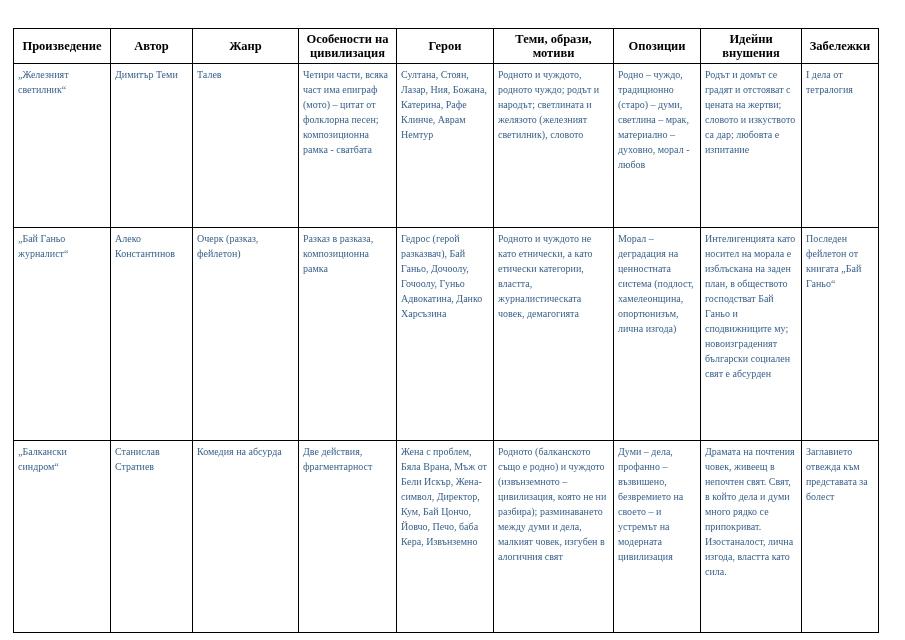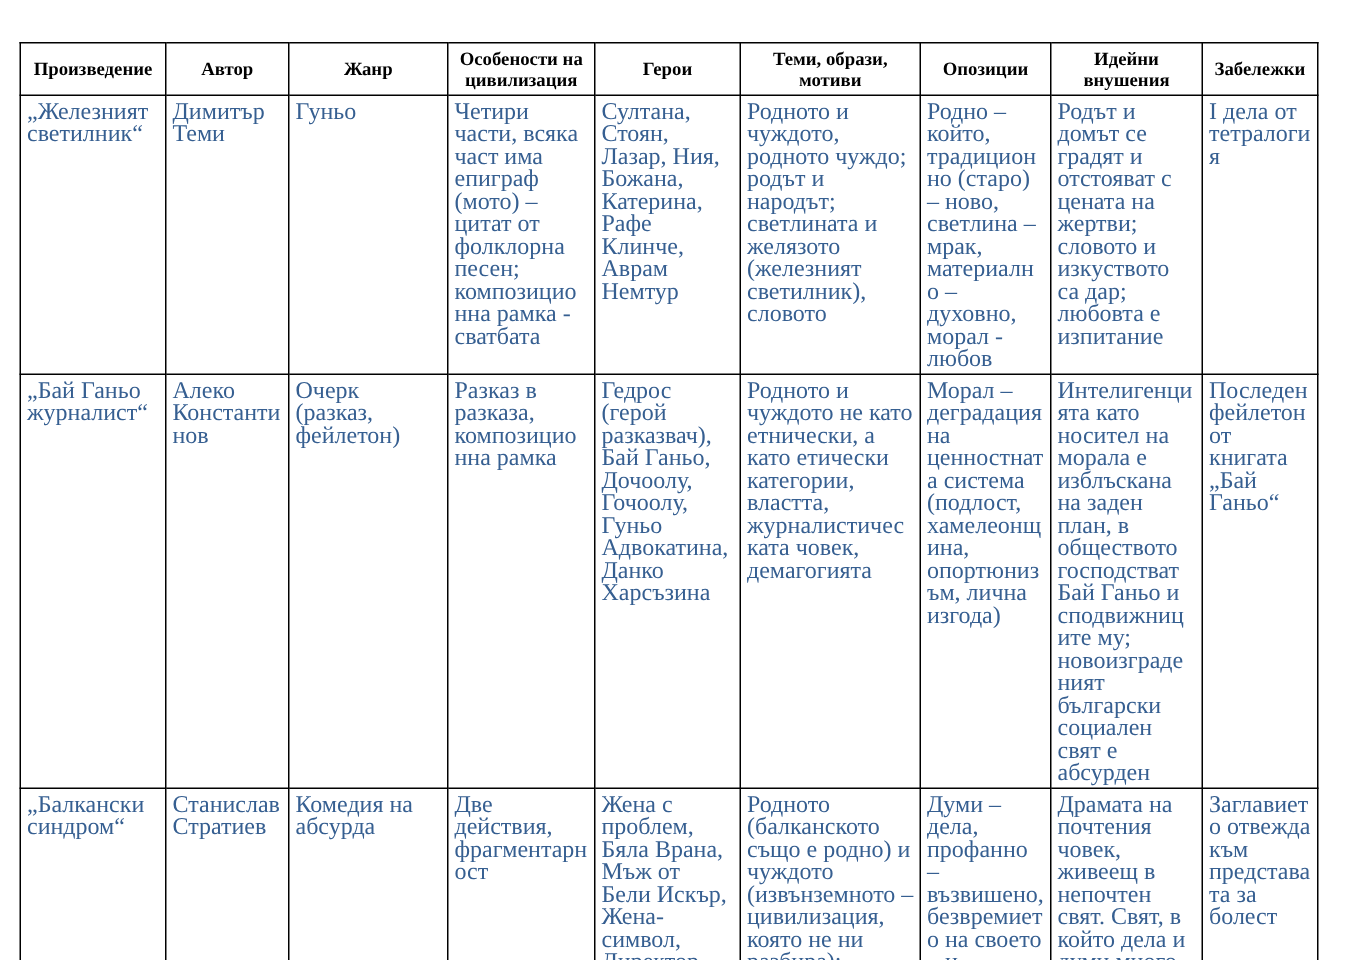--- a/index.html
+++ b/index.html
@@ -32,21 +32,21 @@
     height: 32px;
     font-size: 12.5px;
     line-height: 14.5px;
     font-weight: bold;
     color: #000000;
     text-align: center;
     vertical-align: middle;
     padding: 1px 2px;
   }
   table.lit-table td {
-    font-size: 16px;
+    font-size: 10px;
     line-height: 15px;
     color: #365f91;
     text-align: left;
     vertical-align: top;
     padding: 3px 4px 2px 4px;
     overflow-wrap: break-word;
     word-break: break-word;
   }
   tr.row-1 td { height: 158px; }
   tr.row-2 td { height: 207px; }
@@ -88,25 +88,25 @@
         <th>Теми, образи, мотиви</th>
         <th>Опозиции</th>
         <th>Идейни внушения</th>
         <th>Забележки</th>
       </tr>
     </thead>
     <tbody>
       <tr class="row-1">
         <td>„Железният светилник“</td>
         <td>Димитър Теми</td>
-        <td>Гуньо</td>
+        <td>Талев</td>
         <td>Четири части, всяка част има епиграф (мото) – цитат от фолклорна песен; композиционна рамка - сватбата</td>
         <td>Султана, Стоян, Лазар, Ния, Божана, Катерина, Рафе Клинче, Аврам Немтур</td>
         <td>Родното и чуждото, родното чуждо; родът и народът; светлината и желязото (железният светилник), словото</td>
-        <td>Родно – който, традиционно (старо) – ново, светлина – мрак, материално – духовно, морал - любов</td>
+        <td>Родно – чуждо, традиционно (старо) – думи, светлина – мрак, материално – духовно, морал - любов</td>
         <td>Родът и домът се градят и отстояват с цената на жертви; словото и изкуството са дар; любовта е изпитание</td>
         <td>I дела от тетралогия</td>
       </tr>
       <tr class="row-2">
         <td>„Бай Ганьо журналист“</td>
         <td>Алеко Константинов</td>
         <td>Очерк  (разказ, фейлетон)</td>
         <td>Разказ в разказа, композиционна рамка</td>
         <td>Гедрос (герой разказвач), Бай Ганьо, Дочоолу, Гочоолу, Гуньо Адвокатина, Данко Харсъзина</td>
         <td>Родното и чуждото не като етнически, а като етически категории, властта, журналистическата човек, демагогията</td>

